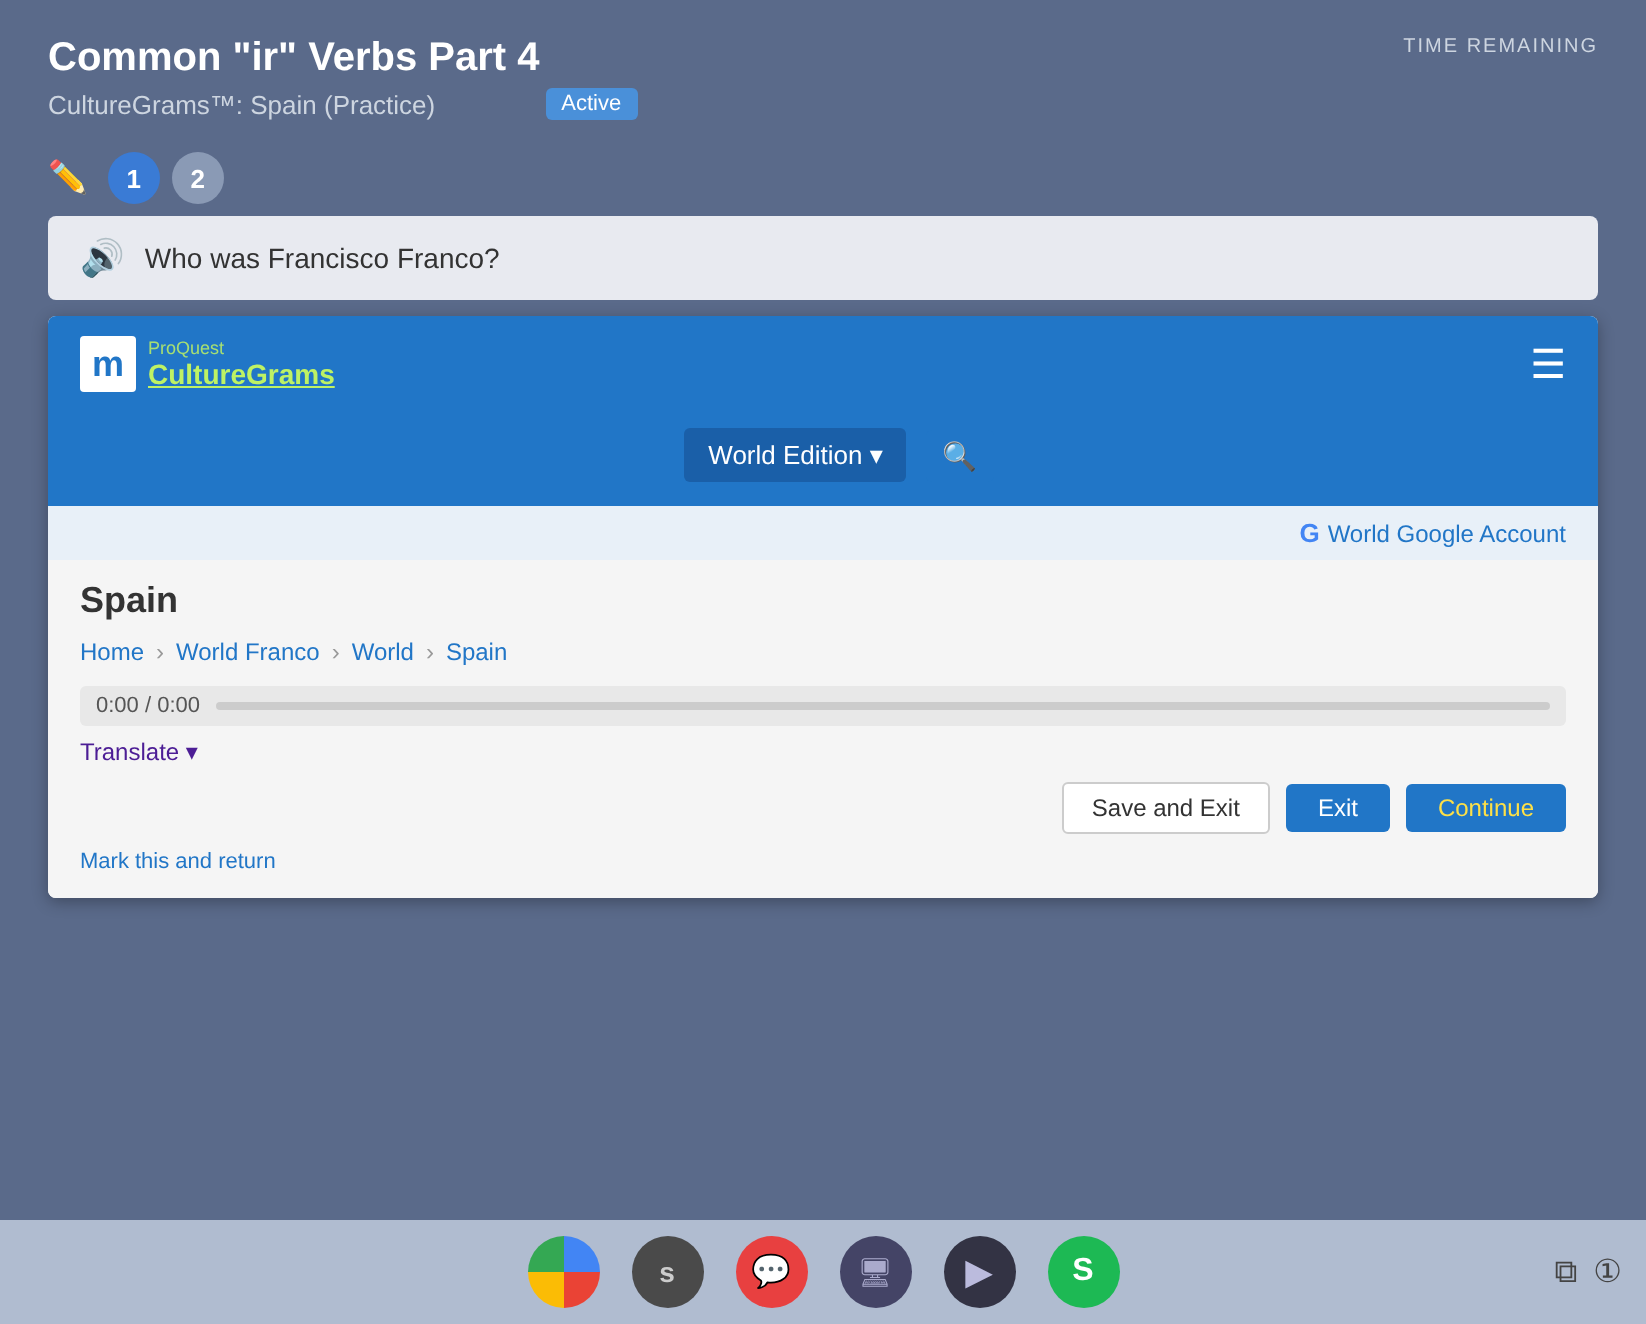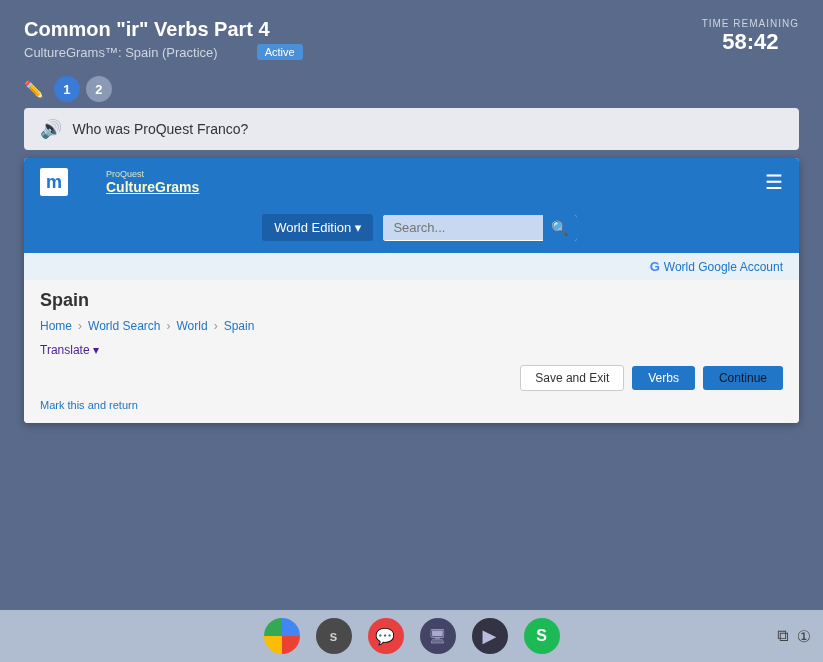--- a/index.html
+++ b/index.html
@@ -20,21 +20,21 @@
       color: #fff;
       font-size: 20px;
       font-weight: bold;
       margin-bottom: 3px;
     }
     .lesson-subtitle {
       color: #cdd5e0;
       font-size: 13px;
       display: flex;
       align-items: center;
-      gap: 12px;
+      gap: 28px;
     }
     .active-badge {
       background: #4a90d9;
       color: #fff;
       font-size: 11px;
       padding: 2px 8px;
       border-radius: 3px;
       margin-left: 27px;
     }
     .time-remaining {
@@ -132,23 +132,22 @@
       font-size: 18px;
       font-weight: bold;
       width: 28px;
       height: 28px;
       display: flex;
       align-items: center;
       justify-content: center;
       border-radius: 2px;
     }
     .cg-logo-text {
-      color: #fef9c3;
-      font-size: 13px;
-      margin-left: 32px;
+      color: #bef264;
+      font-size: 13px;
     }
     .cg-logo-text .proquest {
       font-size: 9px;
       display: block;
       opacity: 0.85;
     }
     .cg-logo-text .brand {
       font-size: 14px;
       font-weight: bold;
       text-decoration: underline;
@@ -307,21 +306,21 @@
       border: none;
       color: #fff;
       padding: 5px 16px;
       border-radius: 3px;
       font-size: 12px;
       cursor: pointer;
     }
     .next-btn {
       background: #2176c7;
       border: none;
-      color: #0f172a;
+      color: #fde047;
       padding: 5px 16px;
       border-radius: 3px;
       font-size: 12px;
       cursor: pointer;
     }
 
     .mark-link {
       font-size: 11px;
       color: #2176c7;
       cursor: pointer;
@@ -397,83 +396,85 @@
 <div class="top-area">
   <div class="lesson-title">Common "ir" Verbs Part 4</div>
   <div class="lesson-subtitle">
     <span>CultureGrams™: Spain (Practice)</span>
     <span class="active-badge">Active</span>
   </div>
 </div>
 
 <div class="time-remaining">
   <div class="time-label">TIME REMAINING</div>
-  <div class="time-value">58:42</div>
 </div>
 
 <div class="step-row">
   <span class="pencil-icon">✏️</span>
   <div class="step-circle step-active">1</div>
   <div class="step-circle step-inactive">2</div>
 </div>
 
 <div class="question-card">
   <span class="speaker-icon">🔊</span>
-  <span>Who was ProQuest Franco?</span>
+  <span>Who was Francisco Franco?</span>
 </div>
 
 <div class="main-panel">
 
   <div class="cg-header">
     <div class="cg-logo">
       <div class="cg-logo-m">m</div>
       <div class="cg-logo-text">
         <span class="proquest">ProQuest</span>
         <span class="brand">CultureGrams</span>
       </div>
     </div>
     <div class="hamburger">☰</div>
   </div>
 
   <div class="search-row">
     <button class="world-edition-btn">World Edition ▾</button>
     <div class="search-box">
-      <input class="search-input" type="text" value="" placeholder="Search..." style="">
       <button class="search-btn">🔍</button>
     </div>
   </div>
 
   <div class="link-google-row">
     <a class="link-google-btn">
       <span class="google-g">G</span>
       <span>World Google Account</span>
     </a>
   </div>
 
   <div class="content-area">
     <div class="spain-heading">Spain</div>
 
     <div class="breadcrumb">
       <span>Home</span>
       <span class="breadcrumb-sep">›</span>
-      <span>World Search</span>
+      <span>World Franco</span>
       <span class="breadcrumb-sep">›</span>
       <span>World</span>
       <span class="breadcrumb-sep">›</span>
       <span>Spain</span>
     </div>
 
+    <div class="video-controls">
+      <span class="video-time">0:00 / 0:00</span>
+      <div class="progress-bar"></div>
+    </div>
 
     <div style="margin-top:6px;">
       <button class="translate-btn">Translate ▾</button>
     </div>
 
     <div class="action-row">
       <button class="save-exit-btn">Save and Exit</button>
-      <button class="prev-btn">Verbs</button>
+      <button class="prev-btn">Exit</button>
       <button class="next-btn">Continue</button>
     </div>
 
     <div>
       <a class="mark-link">Mark this and return</a>
     </div>
   </div>
 </div>
 
 <div class="taskbar">

